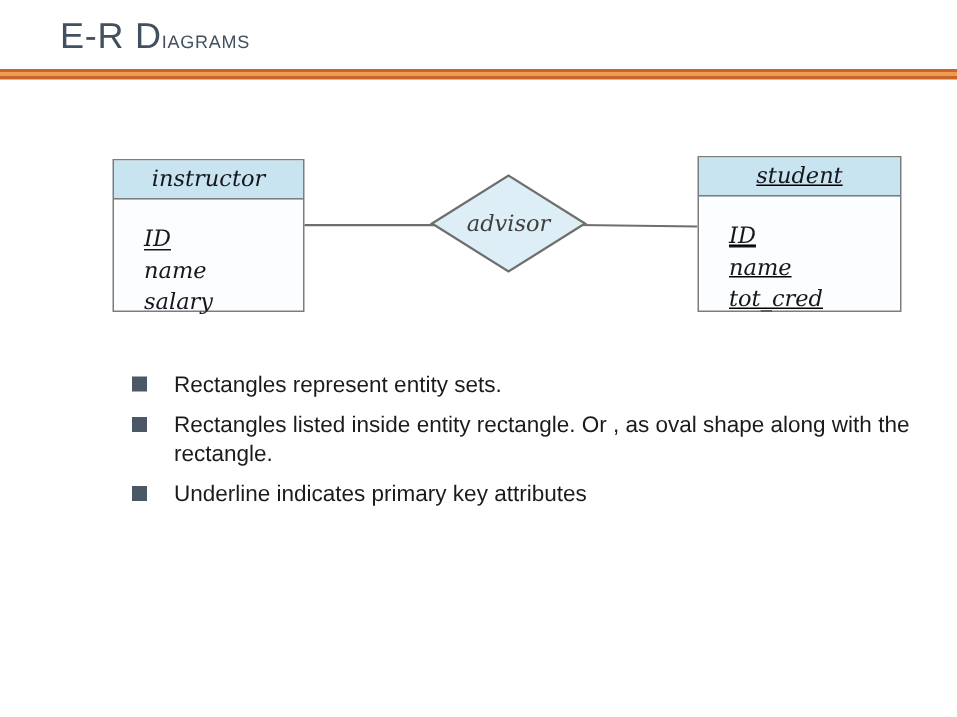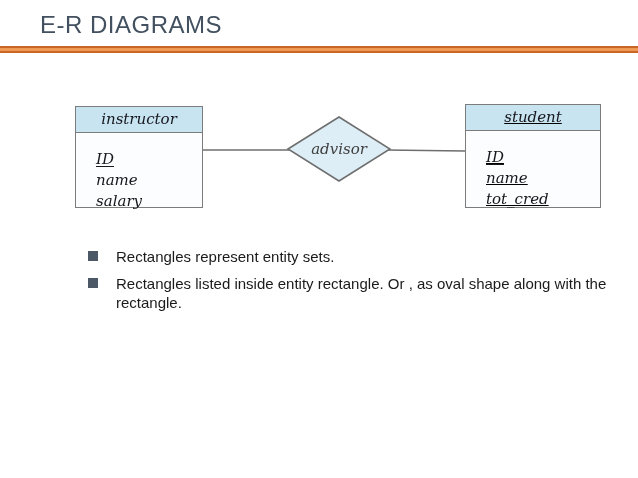--- a/index.html
+++ b/index.html
@@ -16,21 +16,21 @@
   
   .title {
     position: absolute;
     left: 40px;
     top: 11px;
     color: #42505f;
     font-size: 24px;
     letter-spacing: 0.5px;
     white-space: nowrap;
   }
-  .title .small-caps { font-size: 24px; }
+  .title .small-caps { font-size: 12px; }
 
   
   .title-rule {
     position: absolute;
     left: 0;
     top: 46px;
     width: 638px;
     height: 7px;
     background: linear-gradient(to bottom,
       #c96527 0px, #c96527 2px,
@@ -151,15 +151,19 @@
 
   <ul class="bullets">
     <li class="bullet-item">
       <span class="bullet-marker"></span>
       <span class="bullet-text">Rectangles represent entity sets.</span>
     </li>
     <li class="bullet-item">
       <span class="bullet-marker"></span>
       <span class="bullet-text">Rectangles listed inside entity rectangle. Or , as oval shape along with the rectangle.</span>
     </li>
+    <li class="bullet-item">
+      <span class="bullet-marker"></span>
+      <span class="bullet-text">Underline indicates primary key attributes</span>
+    </li>
   </ul>
 
 </div>
 
 </body></html>

